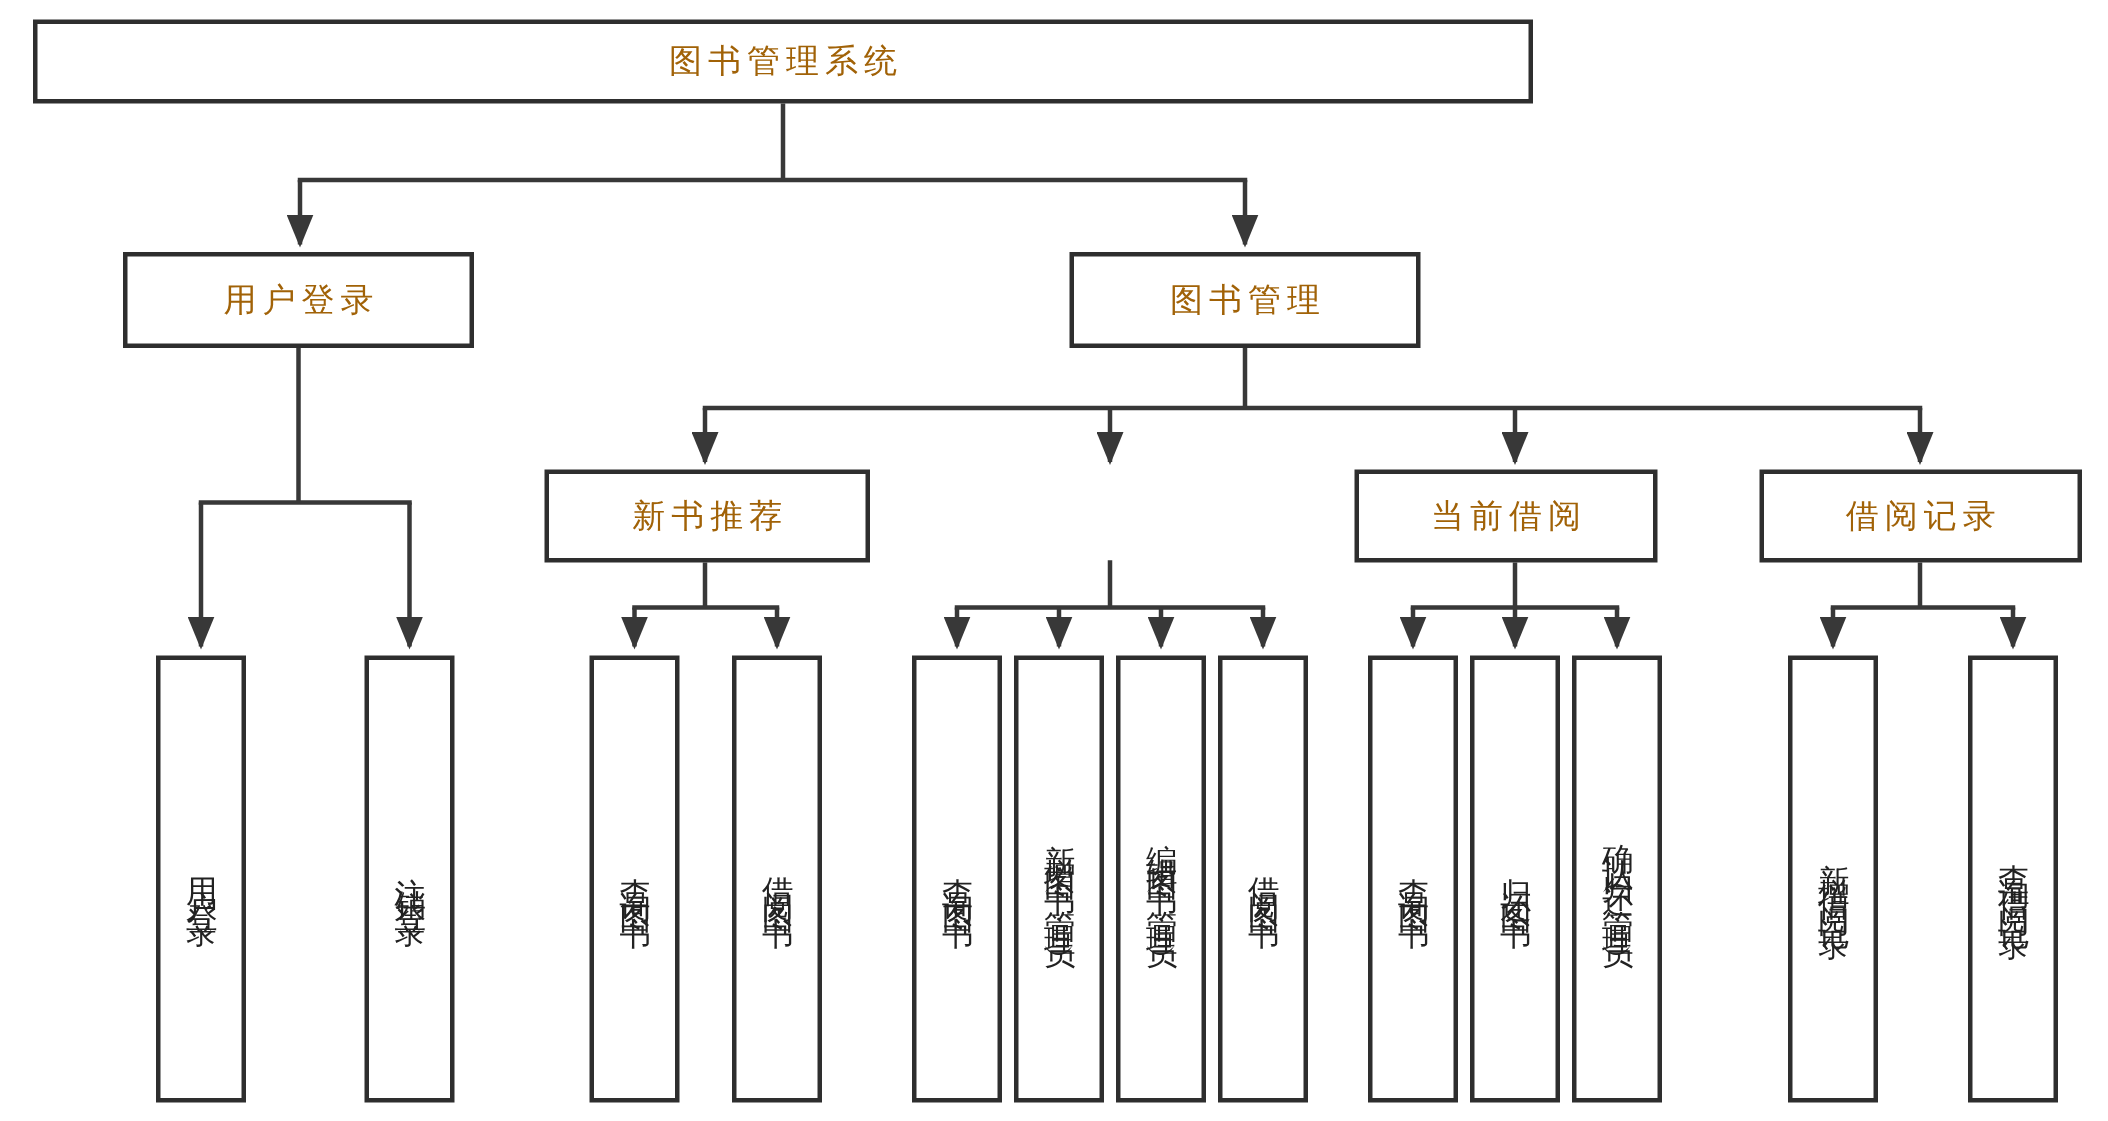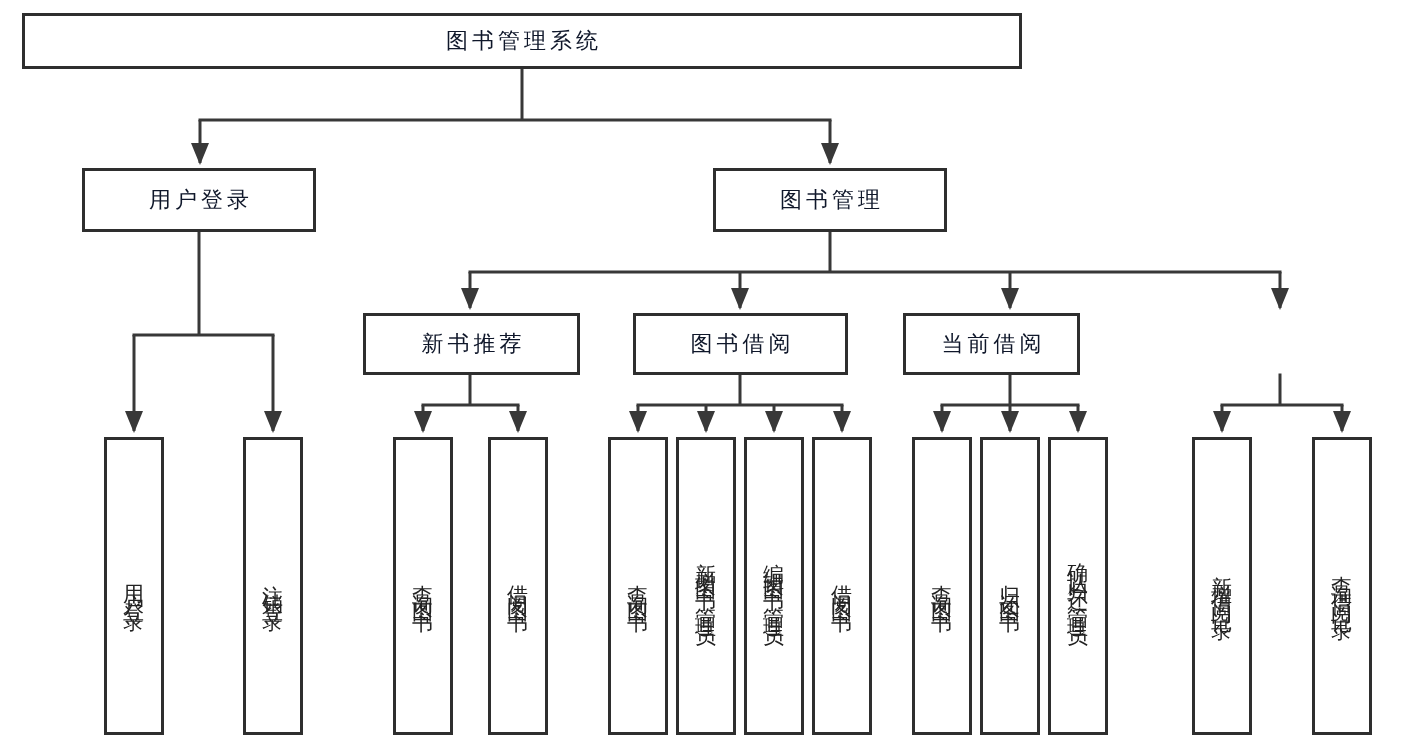--- a/index.html
+++ b/index.html
@@ -24,21 +24,21 @@
     pointer-events: none;
   }
   .node {
     position: absolute;
     box-sizing: border-box;
     background: #ffffff;
     border: 3px solid #2e2e2e;
     display: flex;
     align-items: center;
     justify-content: center;
-    color: #0f172a;
+    color: #a16207;
     font-size: 22px;
     letter-spacing: 4px;
     text-indent: 4px;
     white-space: nowrap;
     z-index: 2;
   }
   .leaf {
     position: absolute;
     box-sizing: border-box;
     background: #ffffff;
@@ -115,22 +115,22 @@
     <line x1="1222" y1="405" x2="1222" y2="431" stroke="#383838" stroke-width="3" marker-end="url(#arrowhead)"></line>
     <line x1="1342" y1="405" x2="1342" y2="431" stroke="#383838" stroke-width="3" marker-end="url(#arrowhead)"></line>
   </svg>
 
   <div class="node" style="left:22px; top:13px; width:1000px; height:56px;">图书管理系统</div>
 
   <div class="node" style="left:82px; top:168px; width:234px; height:64px;">用户登录</div>
   <div class="node" style="left:713px; top:168px; width:234px; height:64px;">图书管理</div>
 
   <div class="node" style="left:363px; top:313px; width:217px; height:62px;">新书推荐</div>
-  <div class="node" style="left:633px; top:313px; width:215px; height:62px;">图书借阅</div>
-  <div class="node" style="left:903px; top:313px; width:177px; height:62px;">当前借阅</div>
+  <div class="node" style="left:903px; top:313px; width:202px; height:62px;">当前借阅</div>
+  <div class="node" style="left:1173px; top:313px; width:215px; height:62px;">借阅记录</div>
 
   <div class="leaf" style="left:104px; top:437px; width:60px; height:298px;">
     <span class="vtext">用户登录</span>
   </div>
   <div class="leaf" style="left:243px; top:437px; width:60px; height:298px;">
     <span class="vtext">注销登录</span>
   </div>
 
   <div class="leaf" style="left:393px; top:437px; width:60px; height:298px;">
     <span class="vtext">查询图书</span>

